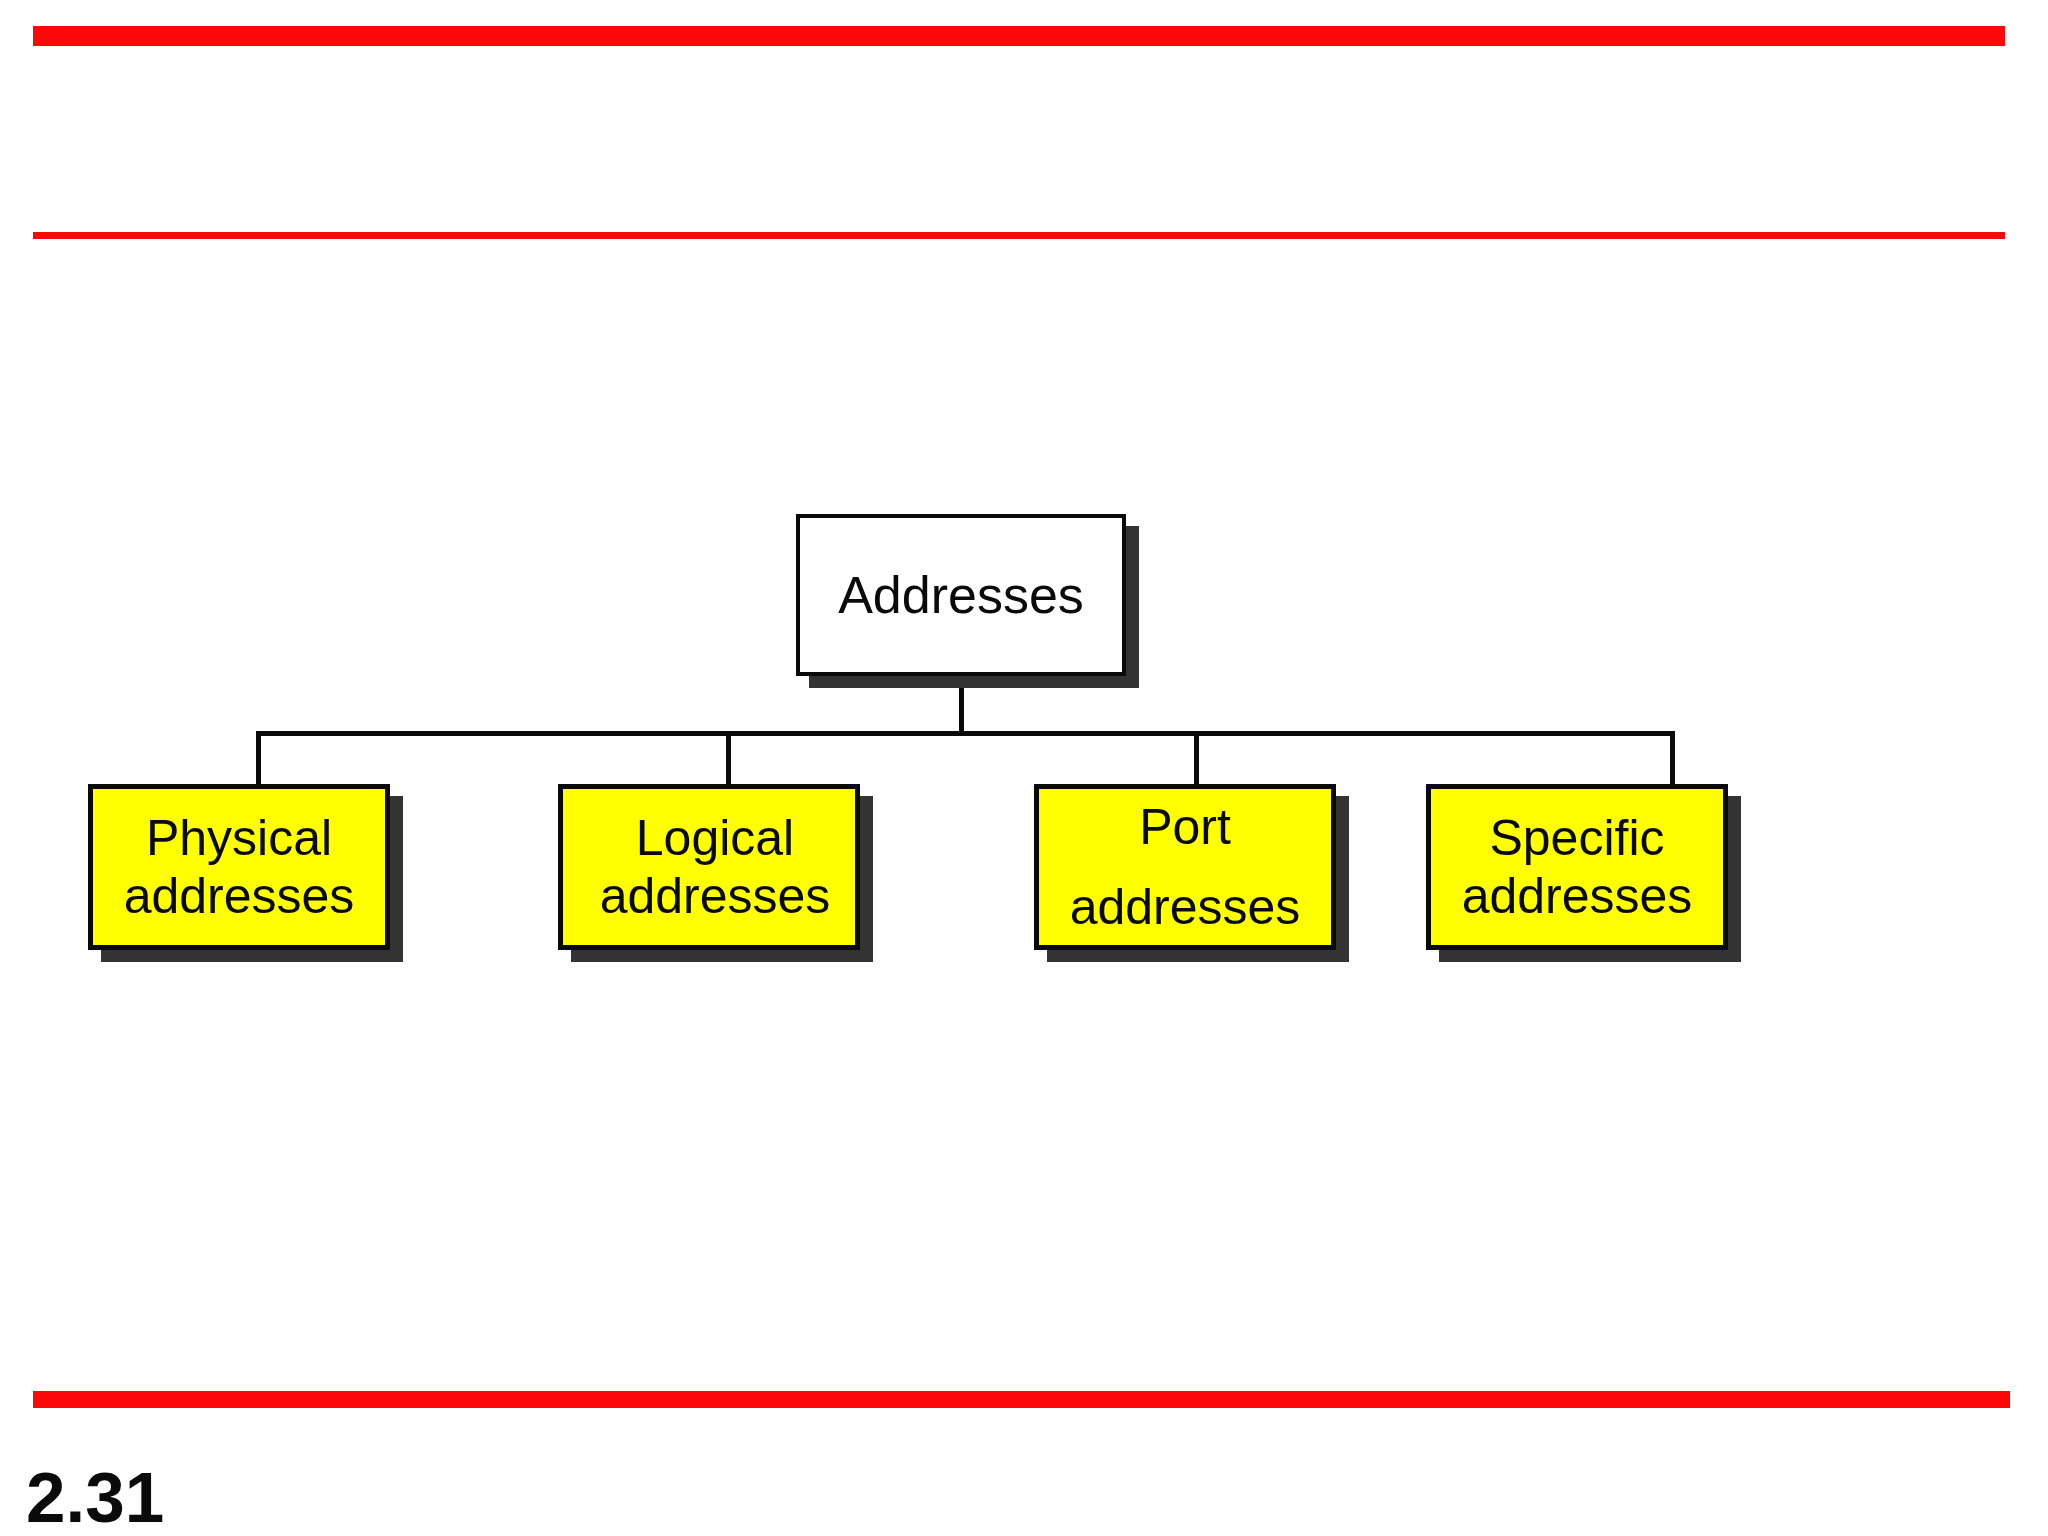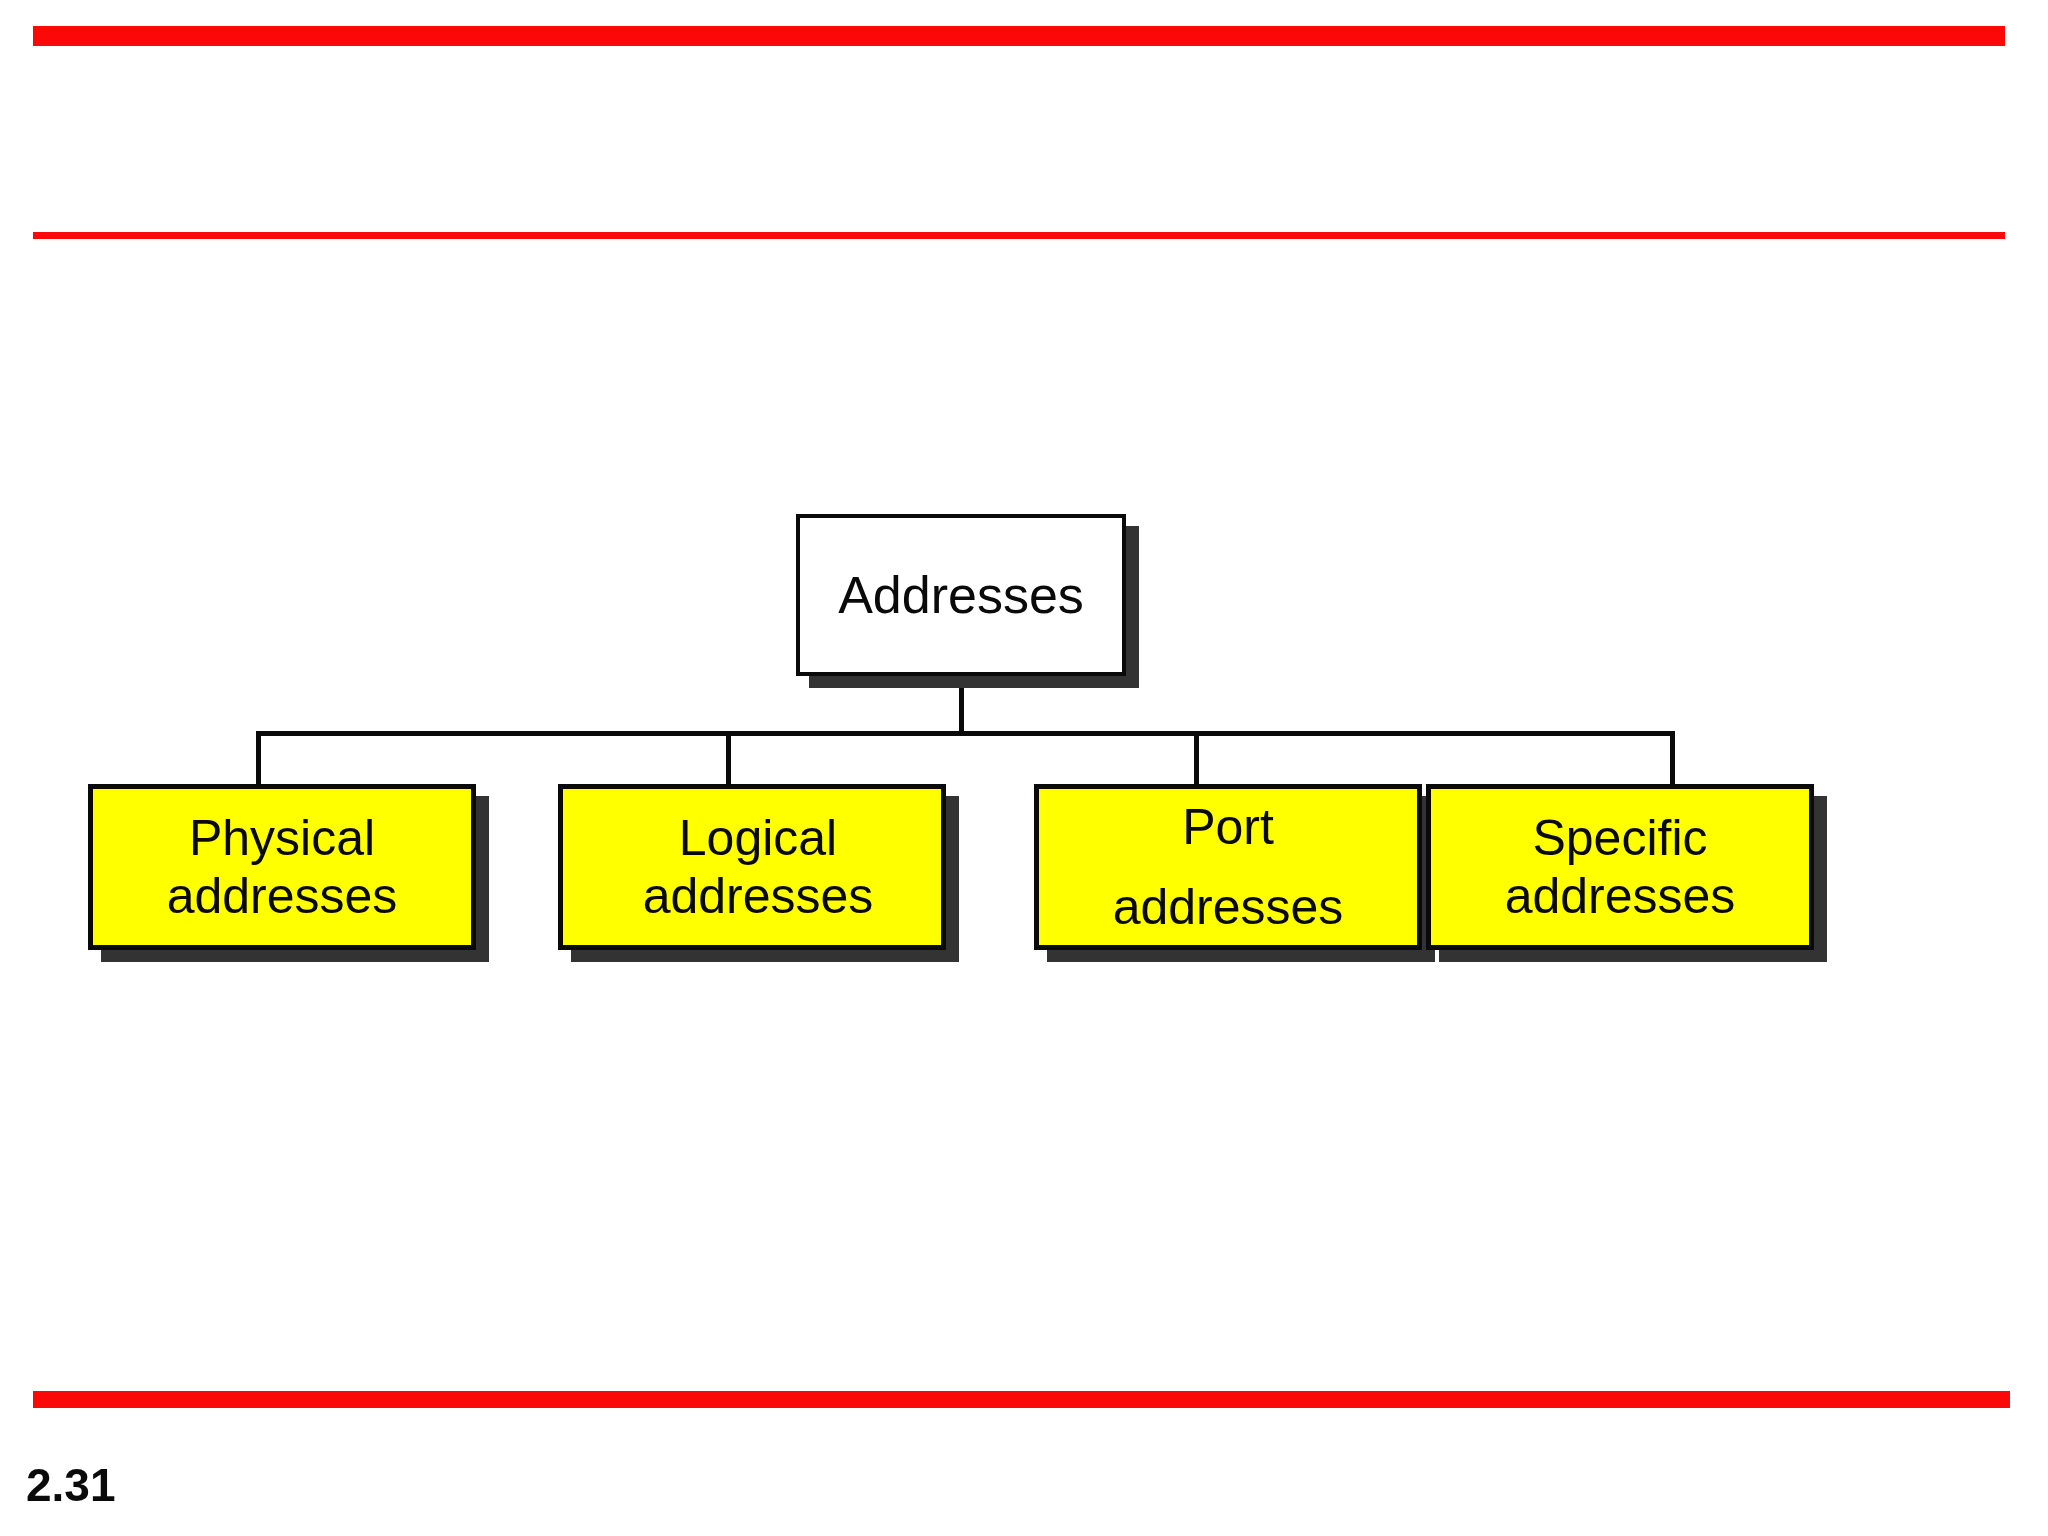--- a/index.html
+++ b/index.html
@@ -84,21 +84,21 @@
     display: flex;
     align-items: center;
     justify-content: center;
     font-size: 52px;
     color: var(--ink-black, #0a0a0a);
     z-index: 2;
   }
   .node {
     position: absolute;
     top: 784px;
-    width: 388px; height: 166px;
+    width: 302px; height: 166px;
     box-sizing: border-box;
     background: var(--node-yellow, #ffff00);
     border: 5px solid var(--ink-black, #0a0a0a);
     box-shadow: 13px 12px 0 0 var(--shadow-gray, #333333);
     display: flex;
     flex-direction: column;
     align-items: center;
     justify-content: center;
     font-size: 50px;
     line-height: 58px;
@@ -108,21 +108,21 @@
   }
   .node.n1 { left: 88px;   }
   .node.n2 { left: 558px; padding-left: 12px;  }
   .node.n3 { left: 1034px; gap: 22px; }
   .node.n4 { left: 1426px; }
 
   
   .page-num {
     position: absolute;
     left: 26px; top: 1462px;
-    font-size: 46px;
+    font-size: 71px;
     font-weight: bold;
     line-height: 1;
     color: #0a0a0a;
   }
 </style>
 </head>
 <body>
 
 <div id="slide">
 

